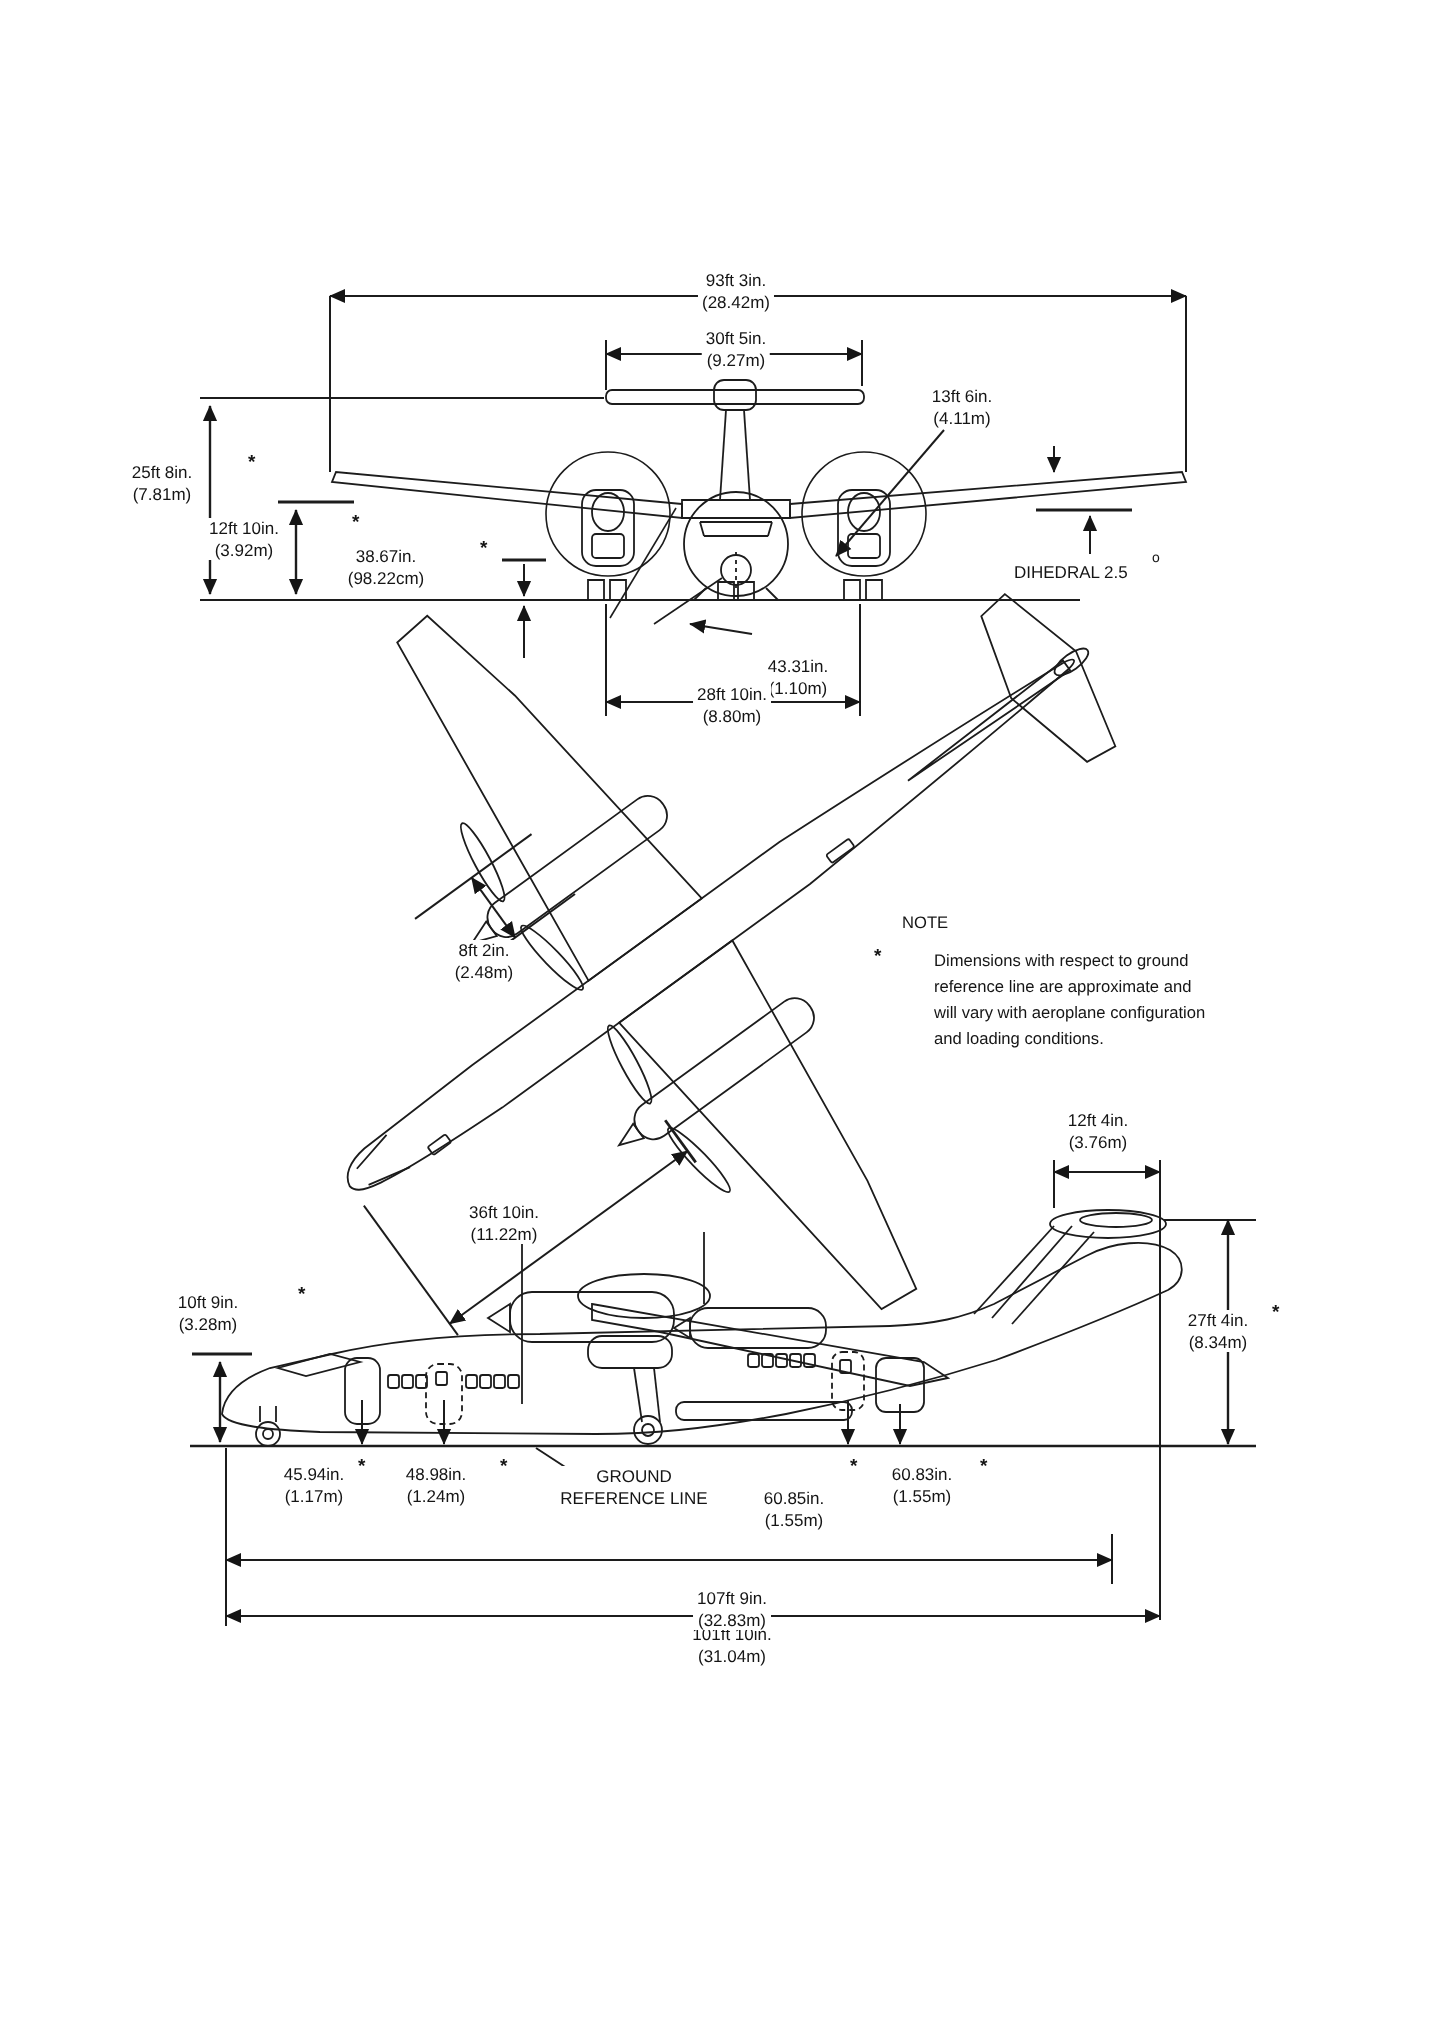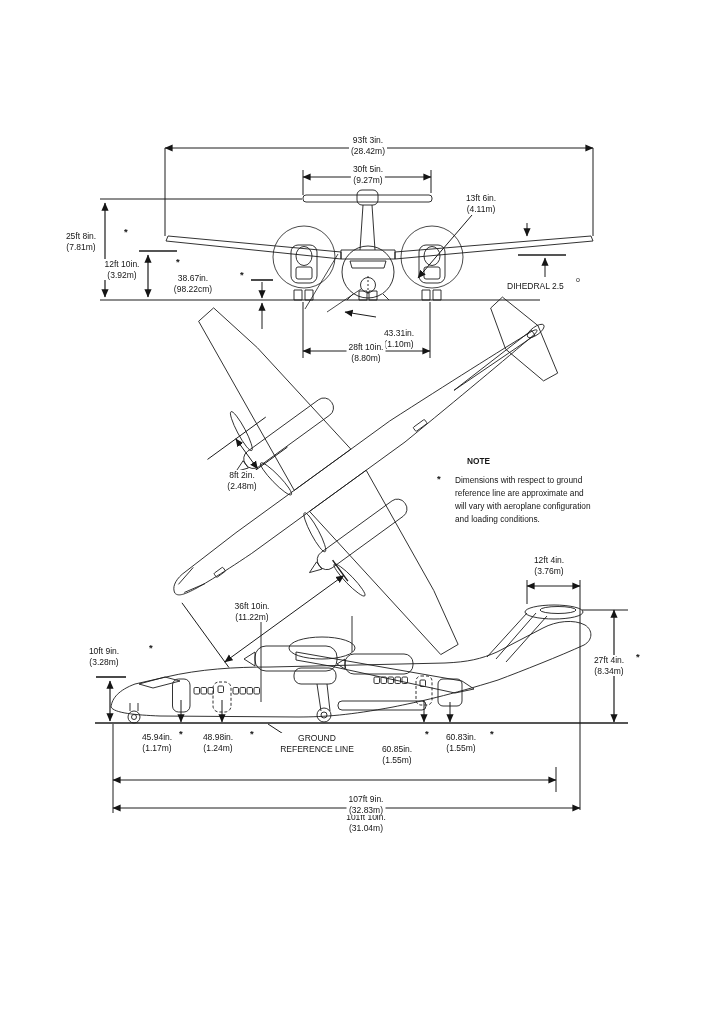--- a/index.html
+++ b/index.html
@@ -8,24 +8,24 @@
   svg{position:absolute;left:0;top:0;}
   svg *{vector-effect:non-scaling-stroke;}
   .lineart{stroke:#1c1c1c;fill:none;stroke-width:0.9;}
   .dim{position:absolute;transform:translateX(-50%);text-align:center;font-size:8.5px;
        line-height:10.5px;background:#fff;padding:0 2px;white-space:nowrap;color:#151515;}
   .lbl{position:absolute;font-size:8.5px;line-height:10.5px;background:#fff;padding:0 1px;
        white-space:nowrap;color:#151515;}
   .ast{position:absolute;font-size:9.5px;font-weight:bold;color:#151515;}
   .deg{position:absolute;font-size:7px;color:#151515;}
   #note{position:absolute;left:437px;top:455px;width:170px;font-size:8.3px;line-height:13px;}
-  #note .nt{margin-left:30px;margin-bottom:6px;font-weight:bold;}
+  #note .nt{margin-left:14px;margin-bottom:6px;}
   #note .nrow{position:relative;}
   #note .nmark{position:absolute;left:0;top:-2px;font-size:9.5px;font-weight:bold;}
-  #note .nline{margin-left:18px;}
+  #note .nline{margin-left:30px;}
   #caption{position:absolute;left:68px;top:910px;font-size:13.5px;color:#111;}
 </style>
 </head>
 <body>
 
 <div id="page">
 
 <svg width="720" height="1022" viewBox="0 0 720 1022">
   <defs>
     <marker id="ar" markerWidth="9" markerHeight="9" viewBox="0 0 10 10" refX="8.5" refY="5" orient="auto-start-reverse" markerUnits="userSpaceOnUse">

